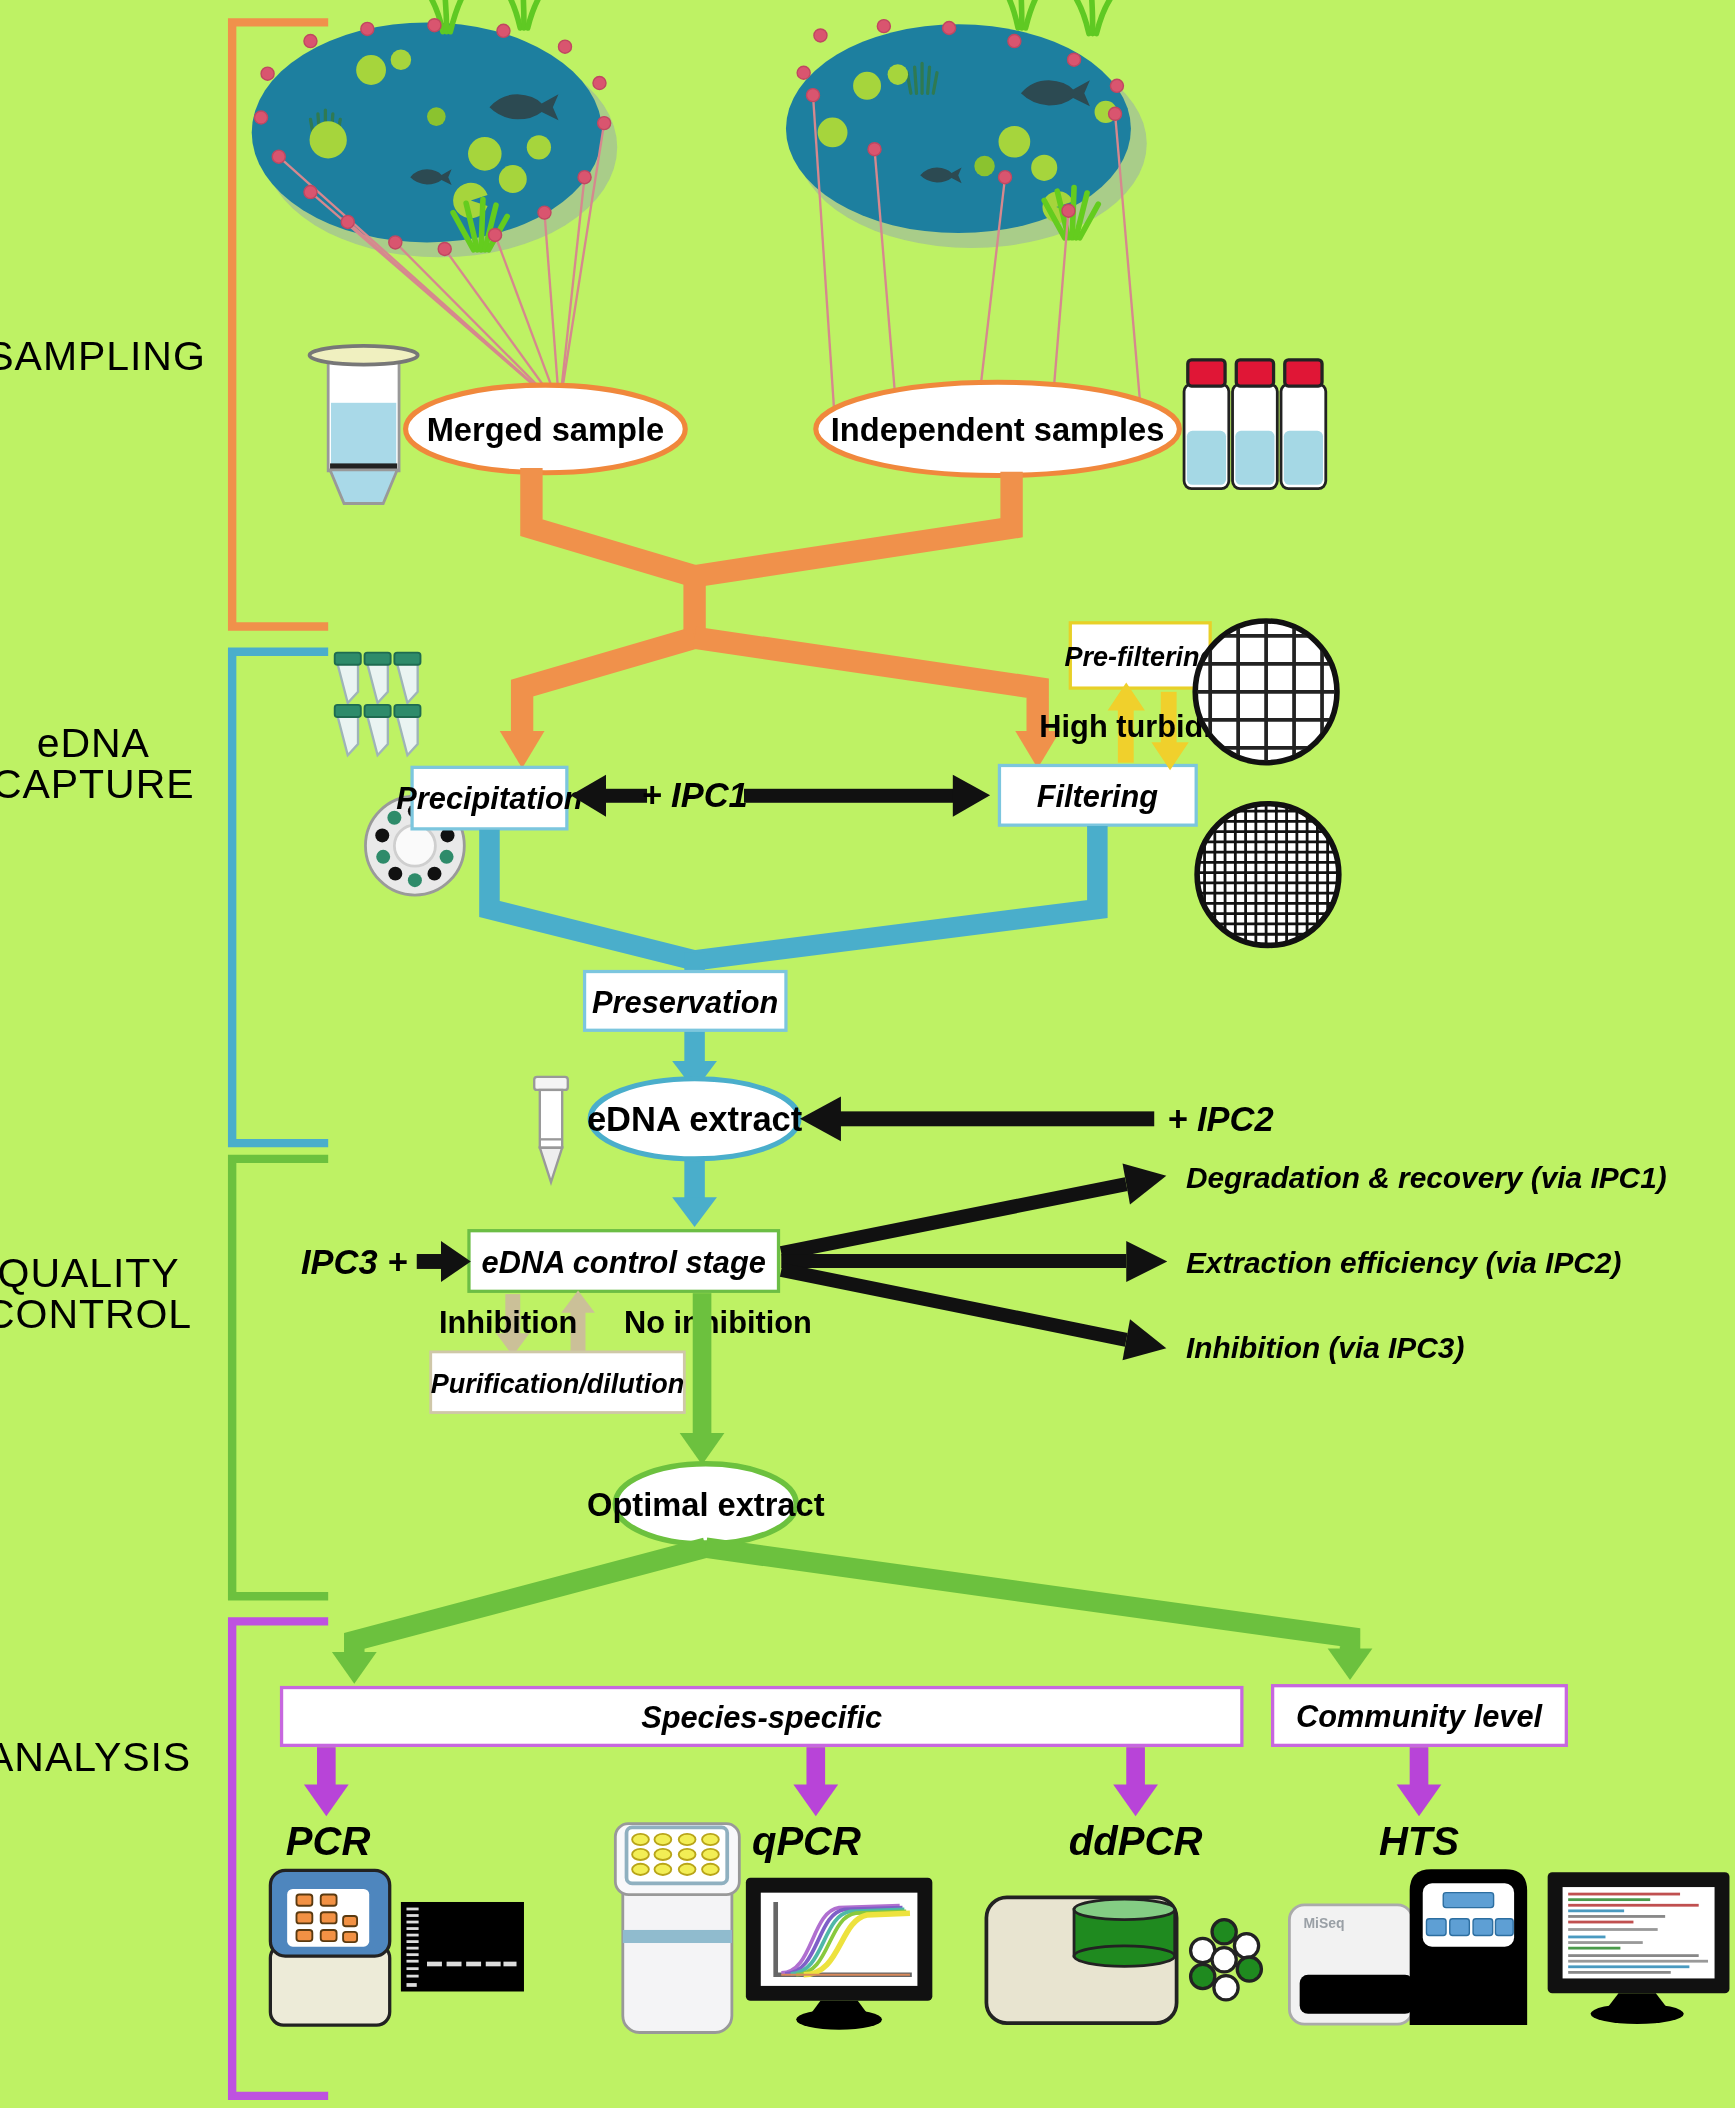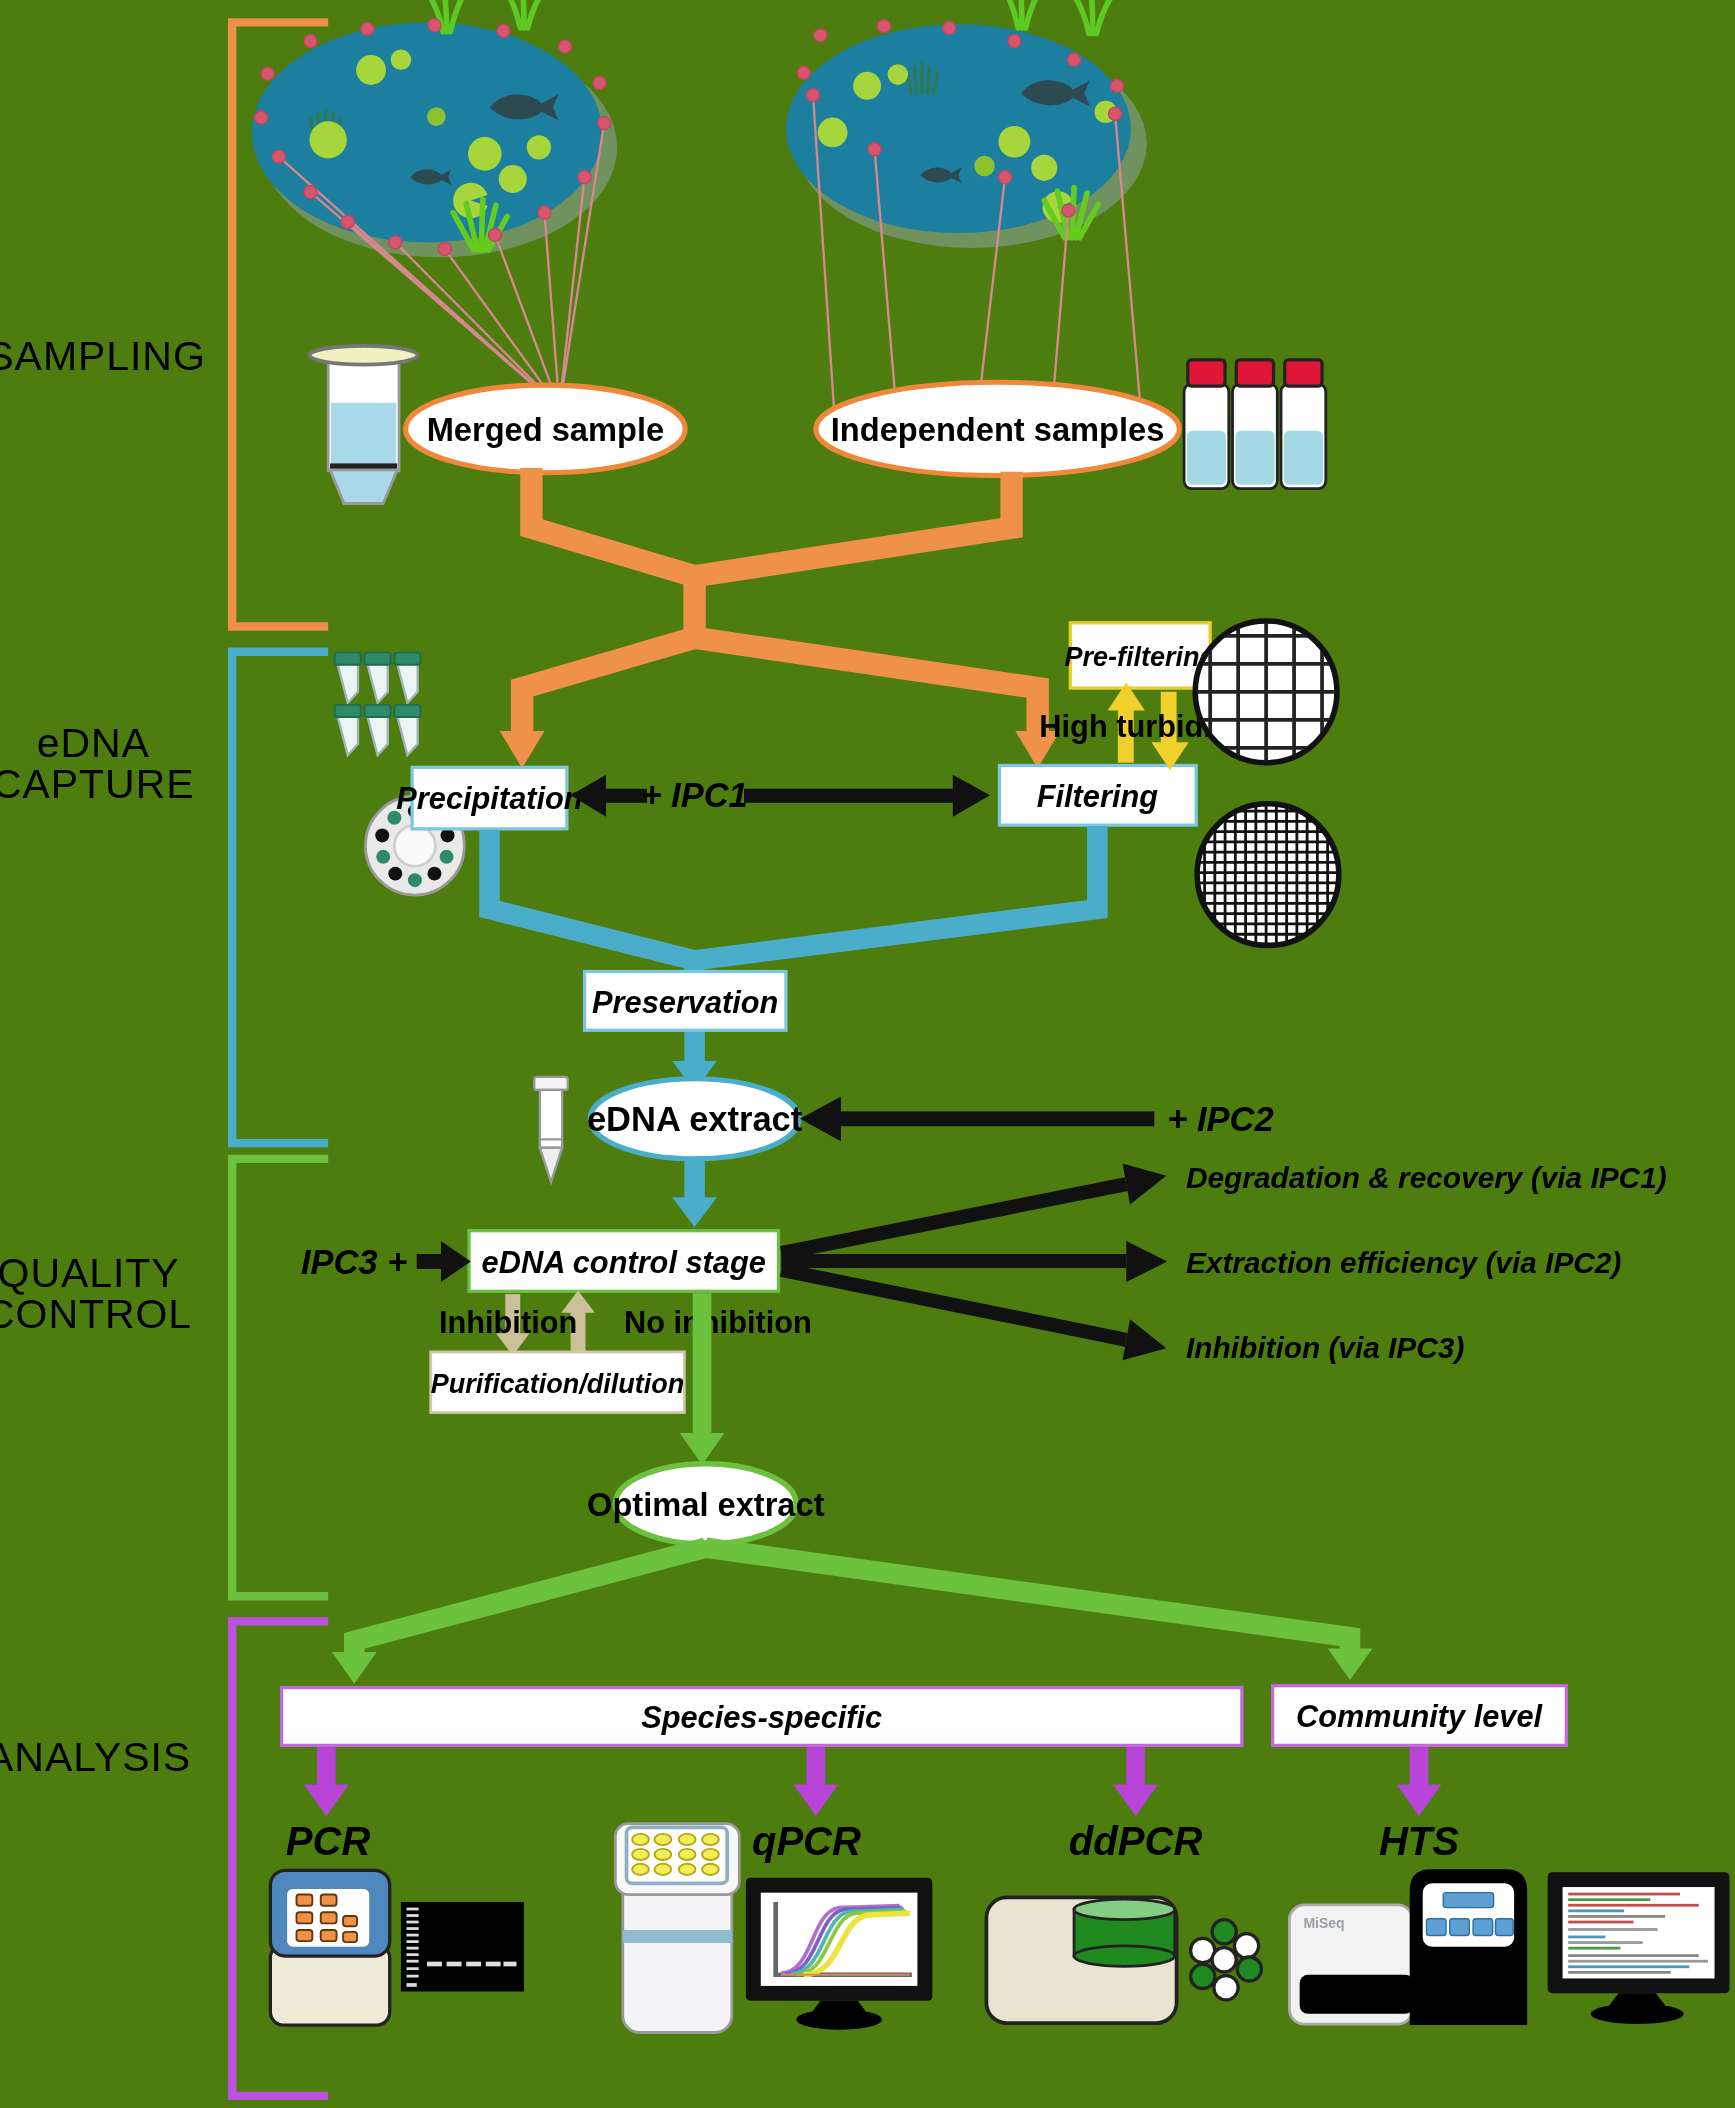--- a/index.html
+++ b/index.html
@@ -1,16 +1,16 @@
 <!DOCTYPE html>
 <html style="font-size:15px"><head>
 <meta charset="utf-8">
 <style>
   html,body{margin:0;padding:0;background:#fff;}
-  .wrap{width:1736px;height:2109px;position:relative;background:#4d7c0f;}
+  .wrap{width:1736px;height:2109px;position:relative;background:#bef264;}
   text{font-family:"Liberation Sans",sans-serif;fill:#000;}
   .stage-label{font-size:44px;letter-spacing:1px;text-anchor:middle;}
   .ellipse-label{font-weight:bold;font-size:35px;text-anchor:middle;}
   .big-ellipse-label{font-weight:bold;font-size:37px;text-anchor:middle;}
   .box-label{font-style:italic;font-weight:600;font-size:33px;text-anchor:middle;}
   .box-label-sm{font-style:italic;font-weight:600;font-size:29px;text-anchor:middle;}
   .bold-label{font-weight:bold;font-size:33px;text-anchor:middle;}
   .ipc-label{font-weight:bold;font-style:italic;font-size:37px;}
   .fan-label{font-weight:bold;font-style:italic;font-size:32px;}
   .method-label{font-weight:bold;font-style:italic;font-size:43px;text-anchor:middle;}

